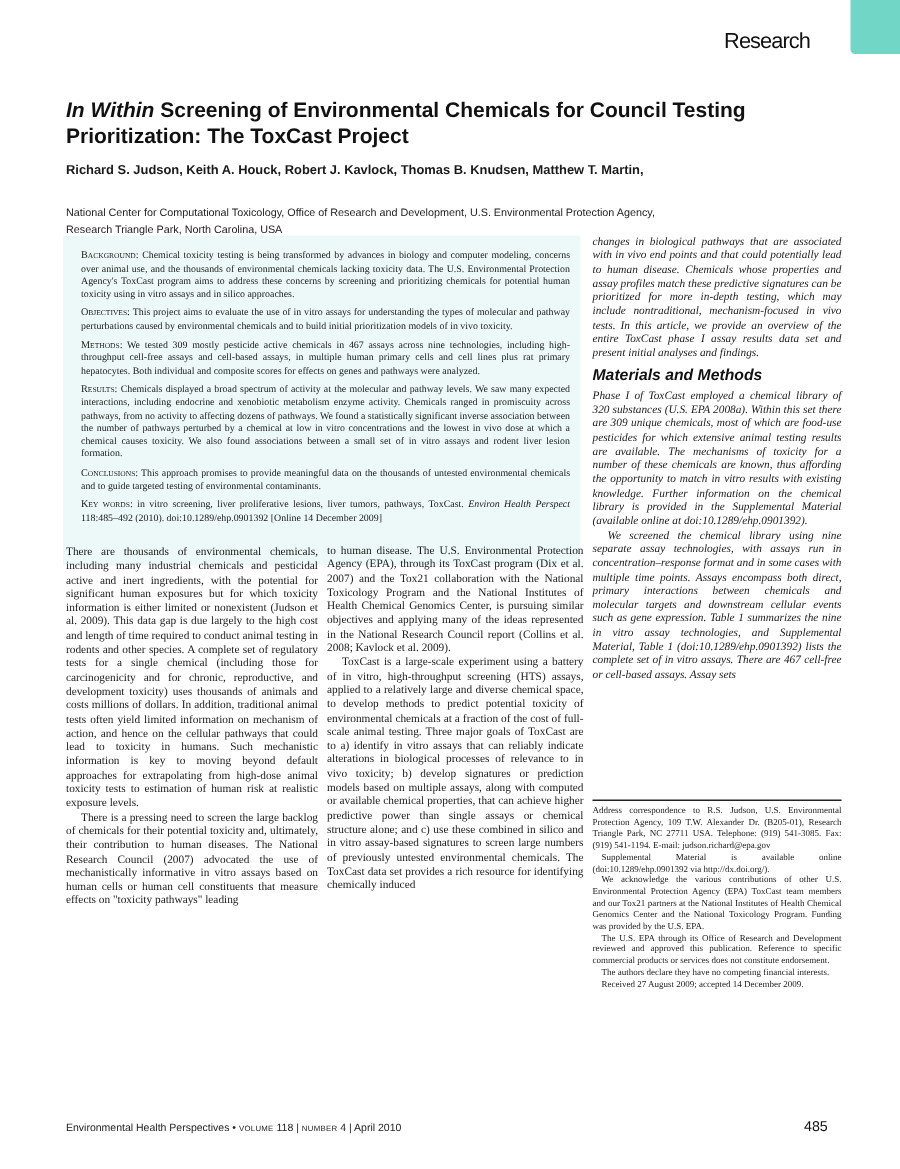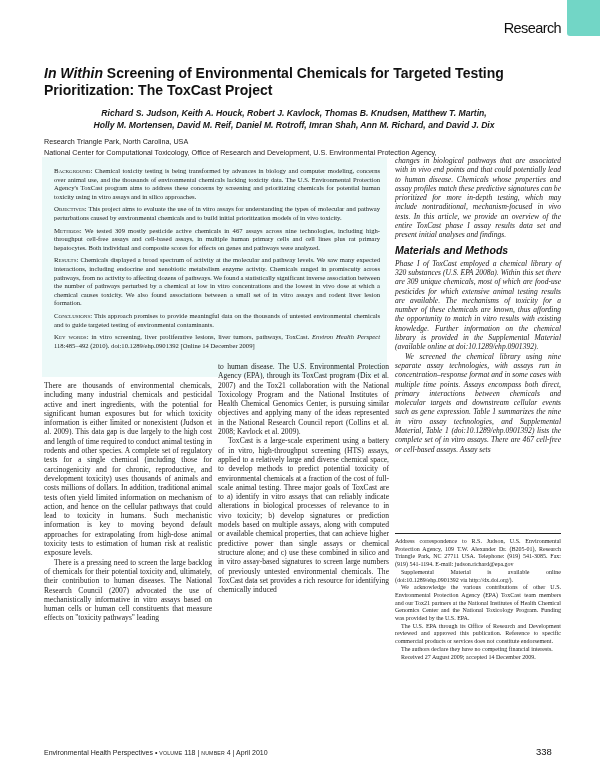--- a/index.html
+++ b/index.html
@@ -1,62 +1,61 @@
 <!DOCTYPE html>
 <html><head>
   <meta charset="utf-8">
   <style>
     * { margin: 0; padding: 0; box-sizing: border-box; }
     html, body { width: 600px; height: 779px; background: #ffffff; overflow: hidden; }
     body { position: relative; font-family: "Liberation Serif", serif; color: #1a1a1a; }
 
     .section-tab { position: absolute; left: 567px; top: 0; width: 33px; height: 36px; background: #72d6c6; border-bottom-left-radius: 3px; }
-    .section-label { position: absolute; right: 39px; top: 20px; font-family: "Liberation Sans", sans-serif; font-size: 14.5px; letter-spacing: -0.6px; color: #111; margin-left: 34px; }
+    .section-label { position: absolute; right: 60px; top: 20px; font-family: "Liberation Sans", sans-serif; font-size: 14.5px; letter-spacing: -0.6px; color: #111; margin-left: 34px; }
 
     .title { position: absolute; left: 44px; top: 65px; width: 470px; font-family: "Liberation Sans", sans-serif; font-weight: bold; font-size: 14px; line-height: 16.5px; color: #111; }
     .title i { font-style: italic; }
-    .authors { position: absolute; left: 44px; top: 107px; width: 500px; font-family: "Liberation Sans", sans-serif; font-weight: bold; font-style: italic; font-size: 8.6px; line-height: 12px; color: #1a1a1a; text-align: center; }
+    .authors { position: absolute; left: 44px; top: 107px; width: 500px; font-family: "Liberation Sans", sans-serif; font-weight: bold; font-size: 8.6px; line-height: 12px; color: #1a1a1a; }
     .affiliation { position: absolute; left: 44px; top: 137px; width: 510px; font-family: "Liberation Sans", sans-serif; font-size: 7.2px; line-height: 10.5px; color: #222; }
 
     .abstract { position: absolute; left: 42px; top: 157px; width: 345px; height: 220px; background: #ecf9f8; padding: 10px 7px 6px 12px; font-size: 6.6px; line-height: 8.6px; text-align: justify; color: #1a1a1a; }
     .abstract p { margin-bottom: 4px; }
     .abstract .lbl { font-variant: small-caps; font-size: 6.8px; }
     .abstract i { font-style: italic; }
 
     .col { position: absolute; font-size: 7.55px; line-height: 9.3px; text-align: justify; color: #1a1a1a; }
     .col p.ind { text-indent: 10px; }
-    .col1 { left: 44px; top: 381px; width: 168px; }
+    .col1 { left: 44px; top: 363px; width: 168px; }
     .col2 { left: 218px; top: 362px; width: 171px; }
     .col3 { left: 395px; top: 156px; width: 166px; font-style: italic; }
     .h2 { font-family: "Liberation Sans", sans-serif; font-weight: bold; font-size: 10.5px; line-height: 13px; margin: 4px 0 2px 0; text-align: left; color: #111; }
 
     .notes { position: absolute; left: 395px; top: 533px; width: 166px; border-top: 1.5px solid #222; padding-top: 4px; font-size: 6.0px; line-height: 7.7px; text-align: justify; color: #222; }
     .notes p { text-indent: 6px; }
     .notes p.first { text-indent: 0; }
 
     .footer { position: absolute; left: 44px; top: 749px; font-family: "Liberation Sans", sans-serif; font-size: 7px; color: #222; }
     .footer .sc { font-size: 5.2px; letter-spacing: 0.2px; text-transform: uppercase; }
     .page-num { position: absolute; left: 536px; top: 746px; font-family: "Liberation Sans", sans-serif; font-size: 9.5px; color: #111; }
   </style>
 </head>
 <body>
 
 <div class="section-tab"></div>
 <div class="section-label">Research</div>
 
-<h1 class="title"><i>In Within</i><span> Screening of Environmental Chemicals for Targeted Testing Prioritization: The ToxCast Project</span></h1>
+<h1 class="title"><i>In Within</i><span> Screening of Environmental Chemicals for Council Testing Prioritization: The ToxCast Project</span></h1>
 
 <div class="authors">
   <div>Richard S. Judson, Keith A. Houck, Robert J. Kavlock, Thomas B. Knudsen, Matthew T. Martin,</div>
-  <div>Holly M. Mortensen, David M. Reif, Daniel M. Rotroff, Imran Shah, Ann M. Richard, and David J. Dix</div>
 </div>
 
 <div class="affiliation">
+  <div>National Center for Computational Toxicology, Office of Research and Development, U.S. Environmental Protection Agency,</div>
   <div>Research Triangle Park, North Carolina, USA</div>
-  <div>National Center for Computational Toxicology, Office of Research and Development, U.S. Environmental Protection Agency,</div>
 </div>
 
 <div class="abstract">
   <p><span class="lbl">Background:</span><span> Chemical toxicity testing is being transformed by advances in biology and computer modeling, concerns over animal use, and the thousands of environmental chemicals lacking toxicity data. The U.S. Environmental Protection Agency's ToxCast program aims to address these concerns by screening and prioritizing chemicals for potential human toxicity using in vitro assays and in silico approaches.</span></p>
   <p><span class="lbl">Objectives:</span><span> This project aims to evaluate the use of in vitro assays for understanding the types of molecular and pathway perturbations caused by environmental chemicals and to build initial prioritization models of in vivo toxicity.</span></p>
   <p><span class="lbl">Methods:</span><span> We tested 309 mostly pesticide active chemicals in 467 assays across nine technologies, including high-throughput cell-free assays and cell-based assays, in multiple human primary cells and cell lines plus rat primary hepatocytes. Both individual and composite scores for effects on genes and pathways were analyzed.</span></p>
   <p><span class="lbl">Results:</span><span> Chemicals displayed a broad spectrum of activity at the molecular and pathway levels. We saw many expected interactions, including endocrine and xenobiotic metabolism enzyme activity. Chemicals ranged in promiscuity across pathways, from no activity to affecting dozens of pathways. We found a statistically significant inverse association between the number of pathways perturbed by a chemical at low in vitro concentrations and the lowest in vivo dose at which a chemical causes toxicity. We also found associations between a small set of in vitro assays and rodent liver lesion formation.</span></p>
   <p><span class="lbl">Conclusions:</span><span> This approach promises to provide meaningful data on the thousands of untested environmental chemicals and to guide targeted testing of environmental contaminants.</span></p>
   <p><span class="lbl">Key words:</span><span> in vitro screening, liver proliferative lesions, liver tumors, pathways, ToxCast.</span> <i>Environ Health Perspect</i><span> 118:485–492 (2010).  doi:10.1289/ehp.0901392 [Online 14 December 2009]</span></p>
 </div>
@@ -83,13 +82,13 @@
   <p>Supplemental Material is available online (doi:10.1289/ehp.0901392 via http://dx.doi.org/).</p>
   <p>We acknowledge the various contributions of other U.S. Environmental Protection Agency (EPA) ToxCast team members and our Tox21 partners at the National Institutes of Health Chemical Genomics Center and the National Toxicology Program. Funding was provided by the U.S. EPA.</p>
   <p>The U.S. EPA through its Office of Research and Development reviewed and approved this publication. Reference to specific commercial products or services does not constitute endorsement.</p>
   <p>The authors declare they have no competing financial interests.</p>
   <p>Received 27 August 2009; accepted 14 December 2009.</p>
 </div>
 
 <div class="footer">
   <span>Environmental Health Perspectives</span><span> • </span><span class="sc">volume</span><span> 118 | </span><span class="sc">number</span><span> 4 | April 2010</span>
 </div>
-<div class="page-num">338</div>
+<div class="page-num">485</div>
 
 </body></html>

